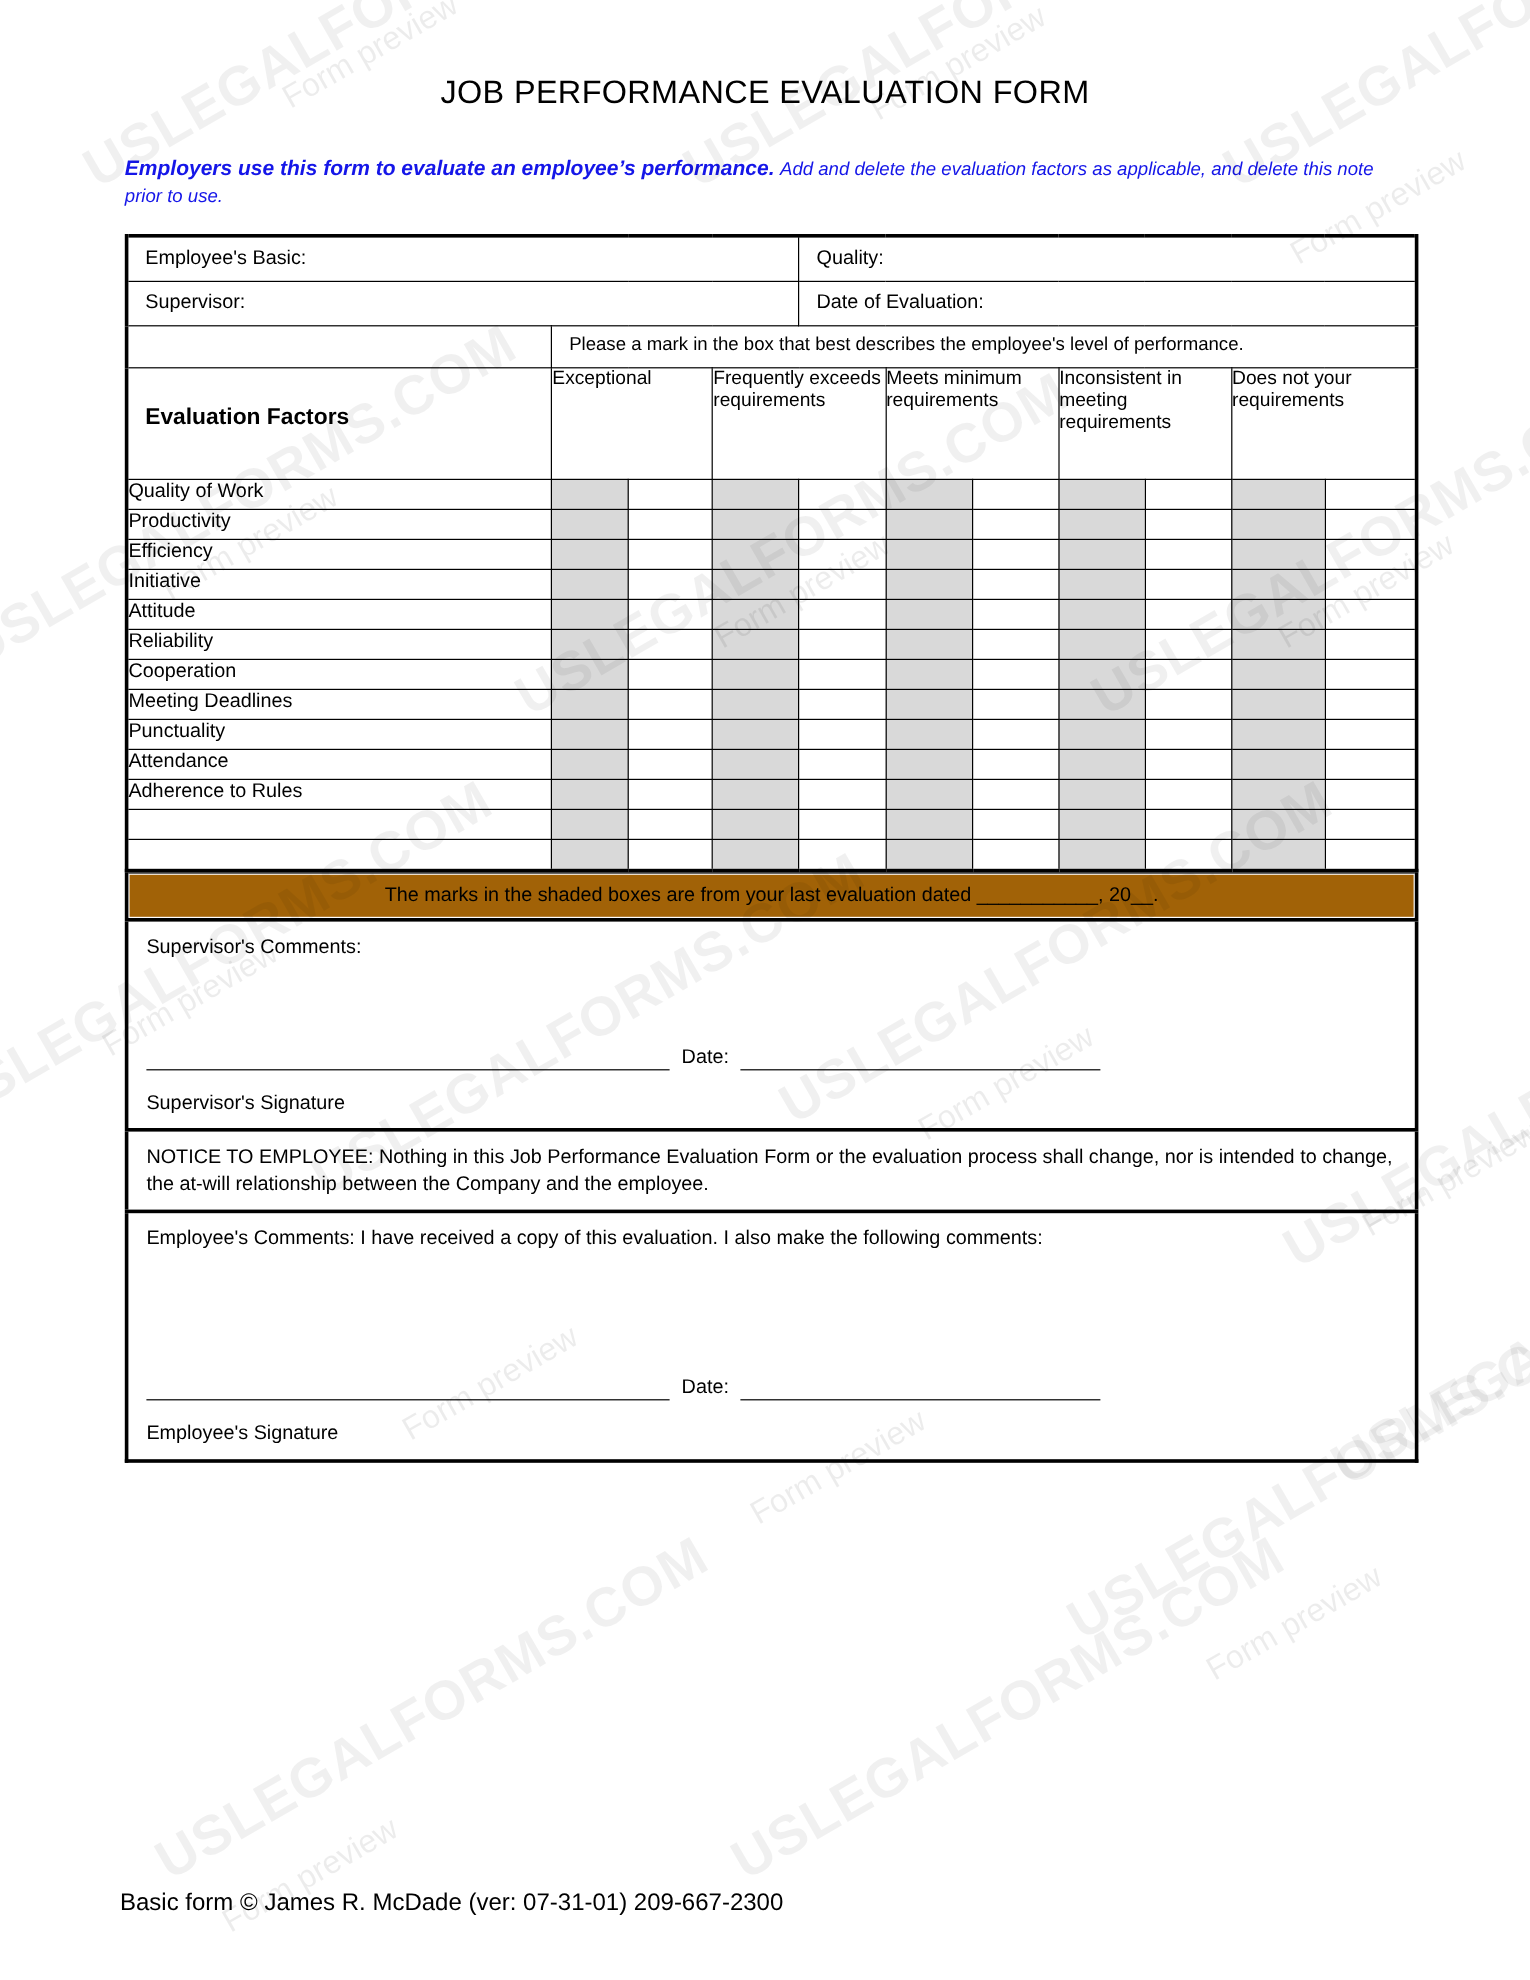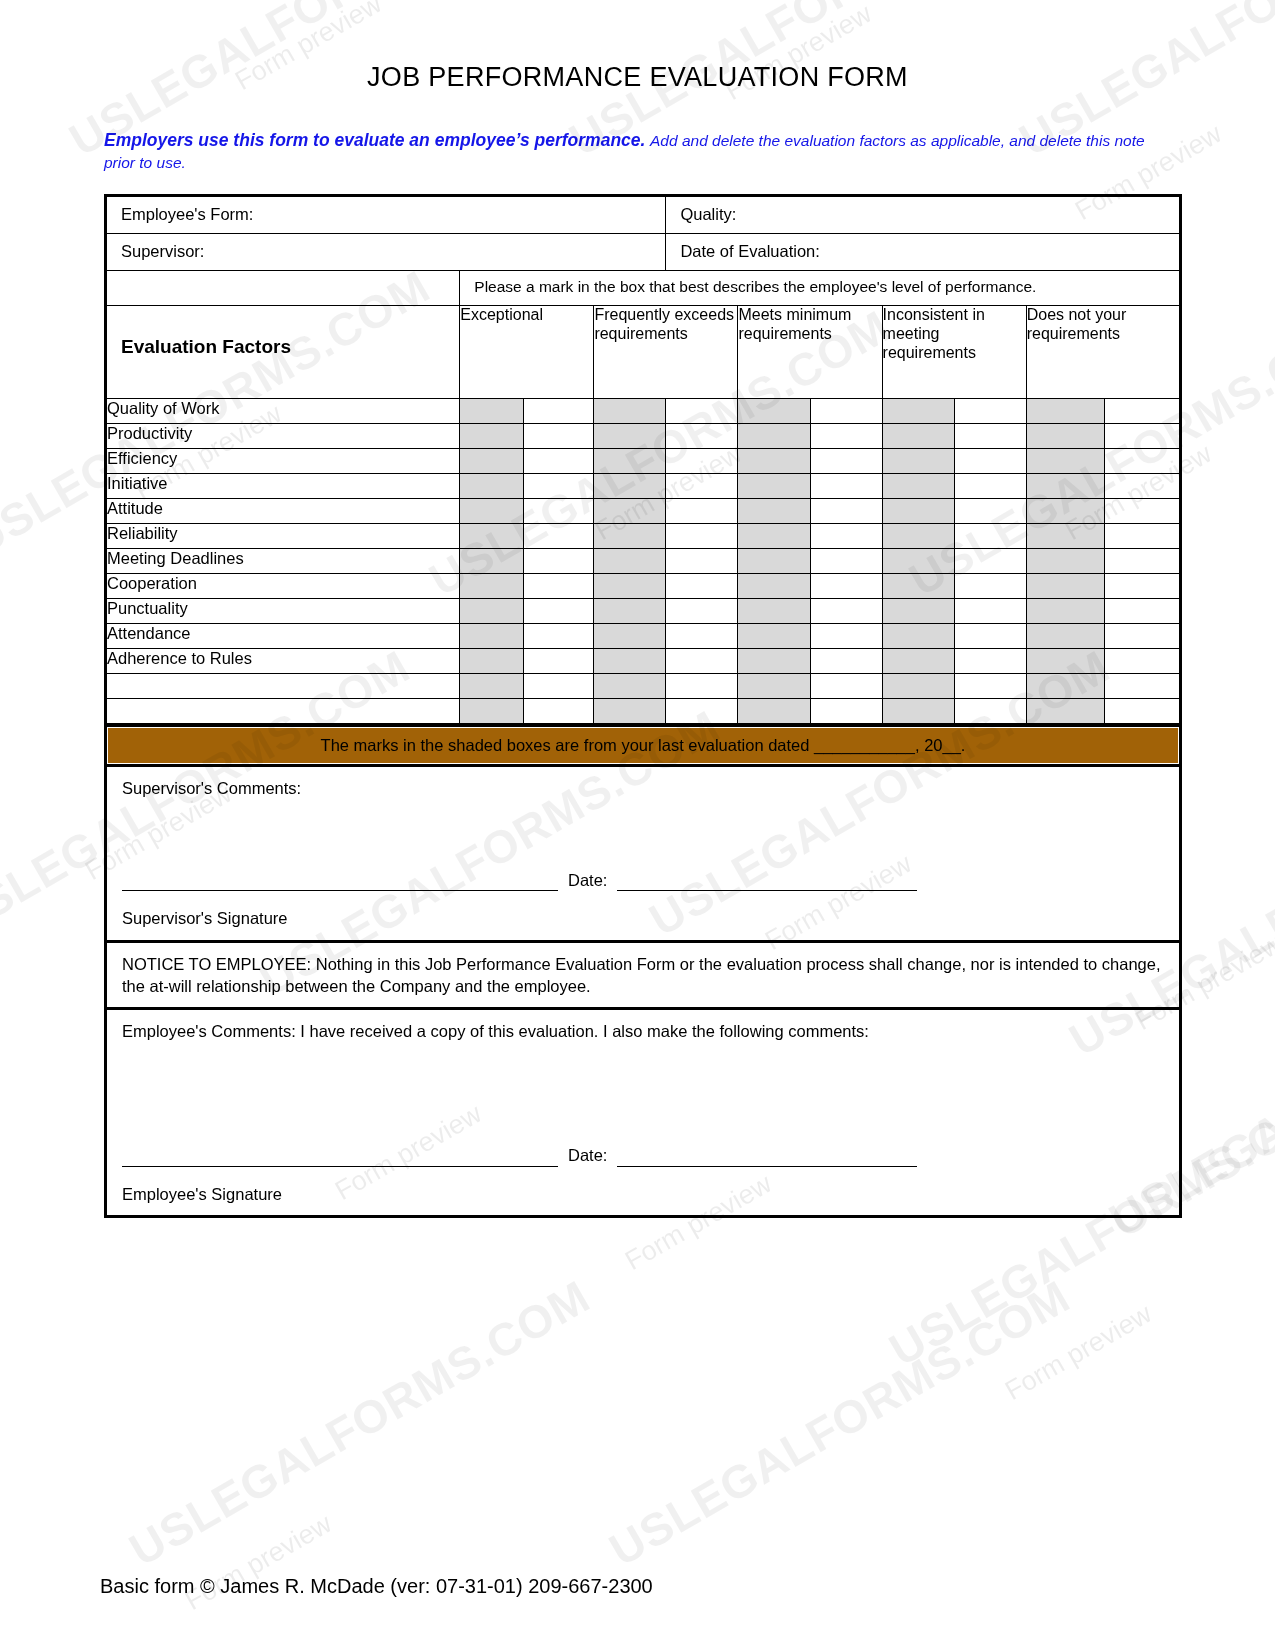--- a/index.html
+++ b/index.html
@@ -231,21 +231,21 @@
         <col style="width:72px">
       <col style="width:72px">
         <col style="width:72px">
       <col style="width:78px">
         <col style="width:76px">
     </colgroup>
     <tbody>
 
       <tr class="hdr-row">
         <td colspan="4" class="thick-left">
-          <div class="cellpad"><span>Employee's Form:</span>
+          <div class="cellpad"><span>Employee's Basic:</span>
             <span></span></div>
         </td>
         <td colspan="7" class="thick-right">
           <div class="cellpad"><span>Quality:</span>
             <span></span></div>
         </td>
       </tr>
 
       <tr class="hdr-row">
         <td colspan="4" class="thick-left">
@@ -348,34 +348,34 @@
           <td class="mark-cell shade">&nbsp;</td>
           <td class="mark-cell blank">&nbsp;</td>
           <td class="mark-cell shade">&nbsp;</td>
           <td class="mark-cell blank">&nbsp;</td>
           <td class="mark-cell shade">&nbsp;</td>
           <td class="mark-cell blank">&nbsp;</td>
           <td class="mark-cell shade">&nbsp;</td>
           <td class="mark-cell blank thick-right">&nbsp;</td>
         </tr>
         <tr>
+          <td class="factor-name thick-left">Cooperation</td>
+          <td class="mark-cell shade">&nbsp;</td>
+          <td class="mark-cell blank">&nbsp;</td>
+          <td class="mark-cell shade">&nbsp;</td>
+          <td class="mark-cell blank">&nbsp;</td>
+          <td class="mark-cell shade">&nbsp;</td>
+          <td class="mark-cell blank">&nbsp;</td>
+          <td class="mark-cell shade">&nbsp;</td>
+          <td class="mark-cell blank">&nbsp;</td>
+          <td class="mark-cell shade">&nbsp;</td>
+          <td class="mark-cell blank thick-right">&nbsp;</td>
+        </tr>
+        <tr>
           <td class="factor-name thick-left">Meeting Deadlines</td>
-          <td class="mark-cell shade">&nbsp;</td>
-          <td class="mark-cell blank">&nbsp;</td>
-          <td class="mark-cell shade">&nbsp;</td>
-          <td class="mark-cell blank">&nbsp;</td>
-          <td class="mark-cell shade">&nbsp;</td>
-          <td class="mark-cell blank">&nbsp;</td>
-          <td class="mark-cell shade">&nbsp;</td>
-          <td class="mark-cell blank">&nbsp;</td>
-          <td class="mark-cell shade">&nbsp;</td>
-          <td class="mark-cell blank thick-right">&nbsp;</td>
-        </tr>
-        <tr>
-          <td class="factor-name thick-left">Cooperation</td>
           <td class="mark-cell shade">&nbsp;</td>
           <td class="mark-cell blank">&nbsp;</td>
           <td class="mark-cell shade">&nbsp;</td>
           <td class="mark-cell blank">&nbsp;</td>
           <td class="mark-cell shade">&nbsp;</td>
           <td class="mark-cell blank">&nbsp;</td>
           <td class="mark-cell shade">&nbsp;</td>
           <td class="mark-cell blank">&nbsp;</td>
           <td class="mark-cell shade">&nbsp;</td>
           <td class="mark-cell blank thick-right">&nbsp;</td>

